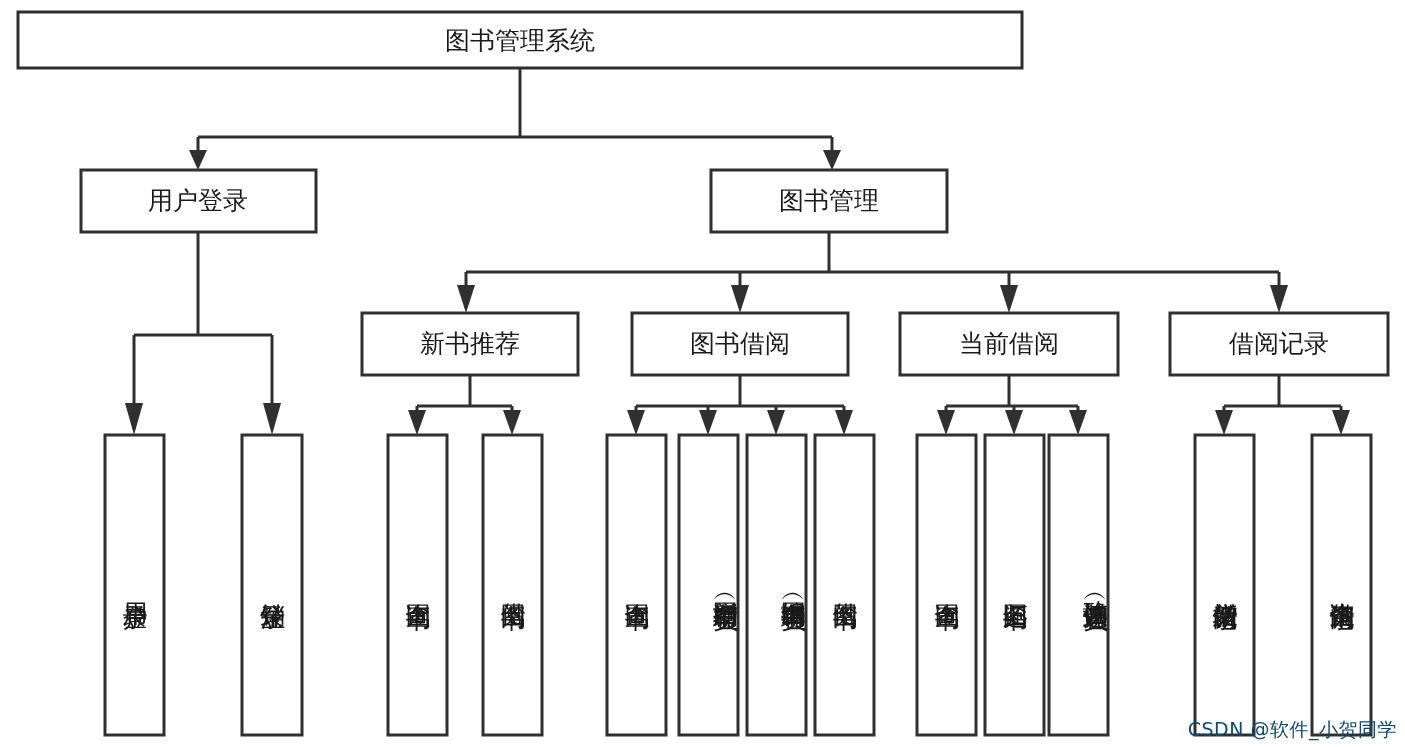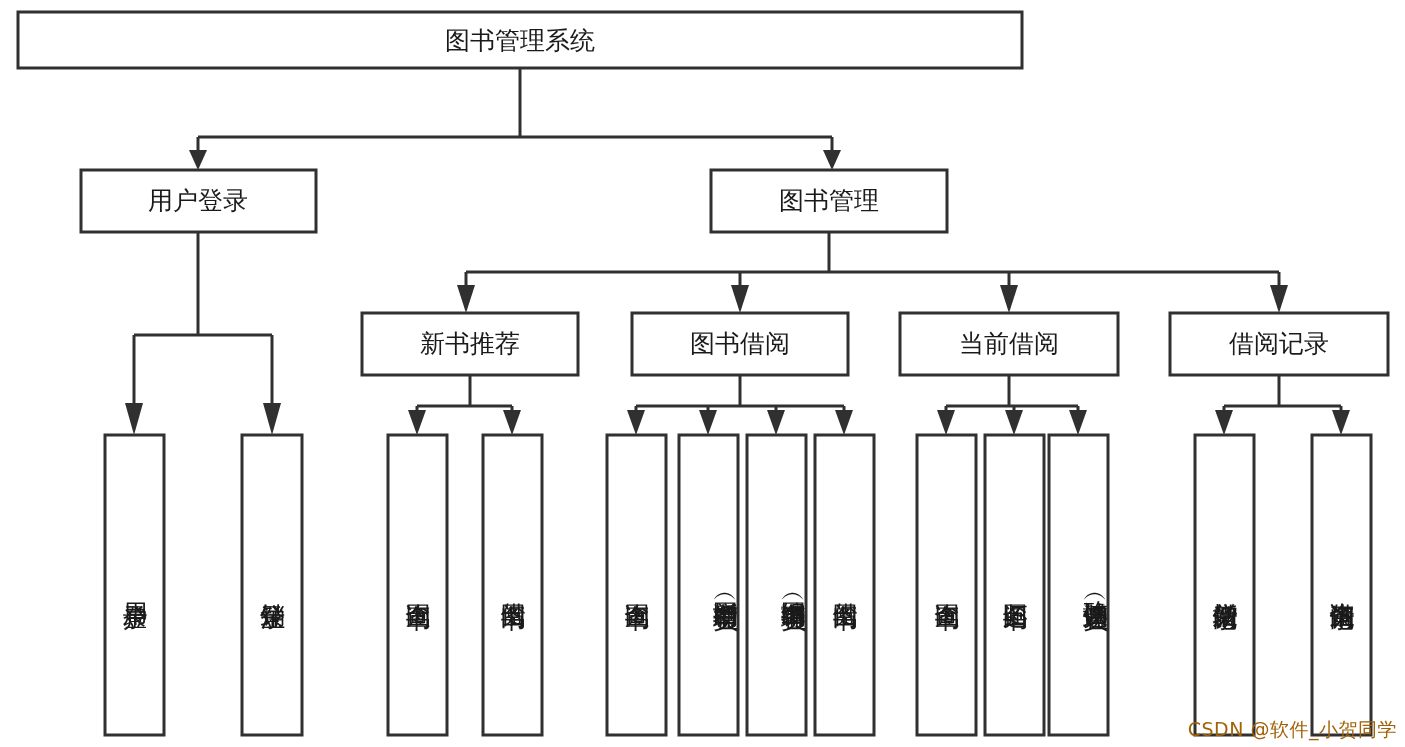--- a/index.html
+++ b/index.html
@@ -63,21 +63,21 @@
     justify-content: center;
     white-space: nowrap;
     user-select: none;
   }
   .watermark {
     position: absolute;
     right: 8px;
     bottom: 4px;
     font-family: "DejaVu Sans", "Liberation Sans", sans-serif;
     font-size: 19px;
-    color: #a16207;
+    color: #0c4a6e;
     letter-spacing: 0.5px;
     white-space: nowrap;
     pointer-events: none;
   }
 </style>
 </head>
 <body>
 
 <div id="diagram-root">
 

